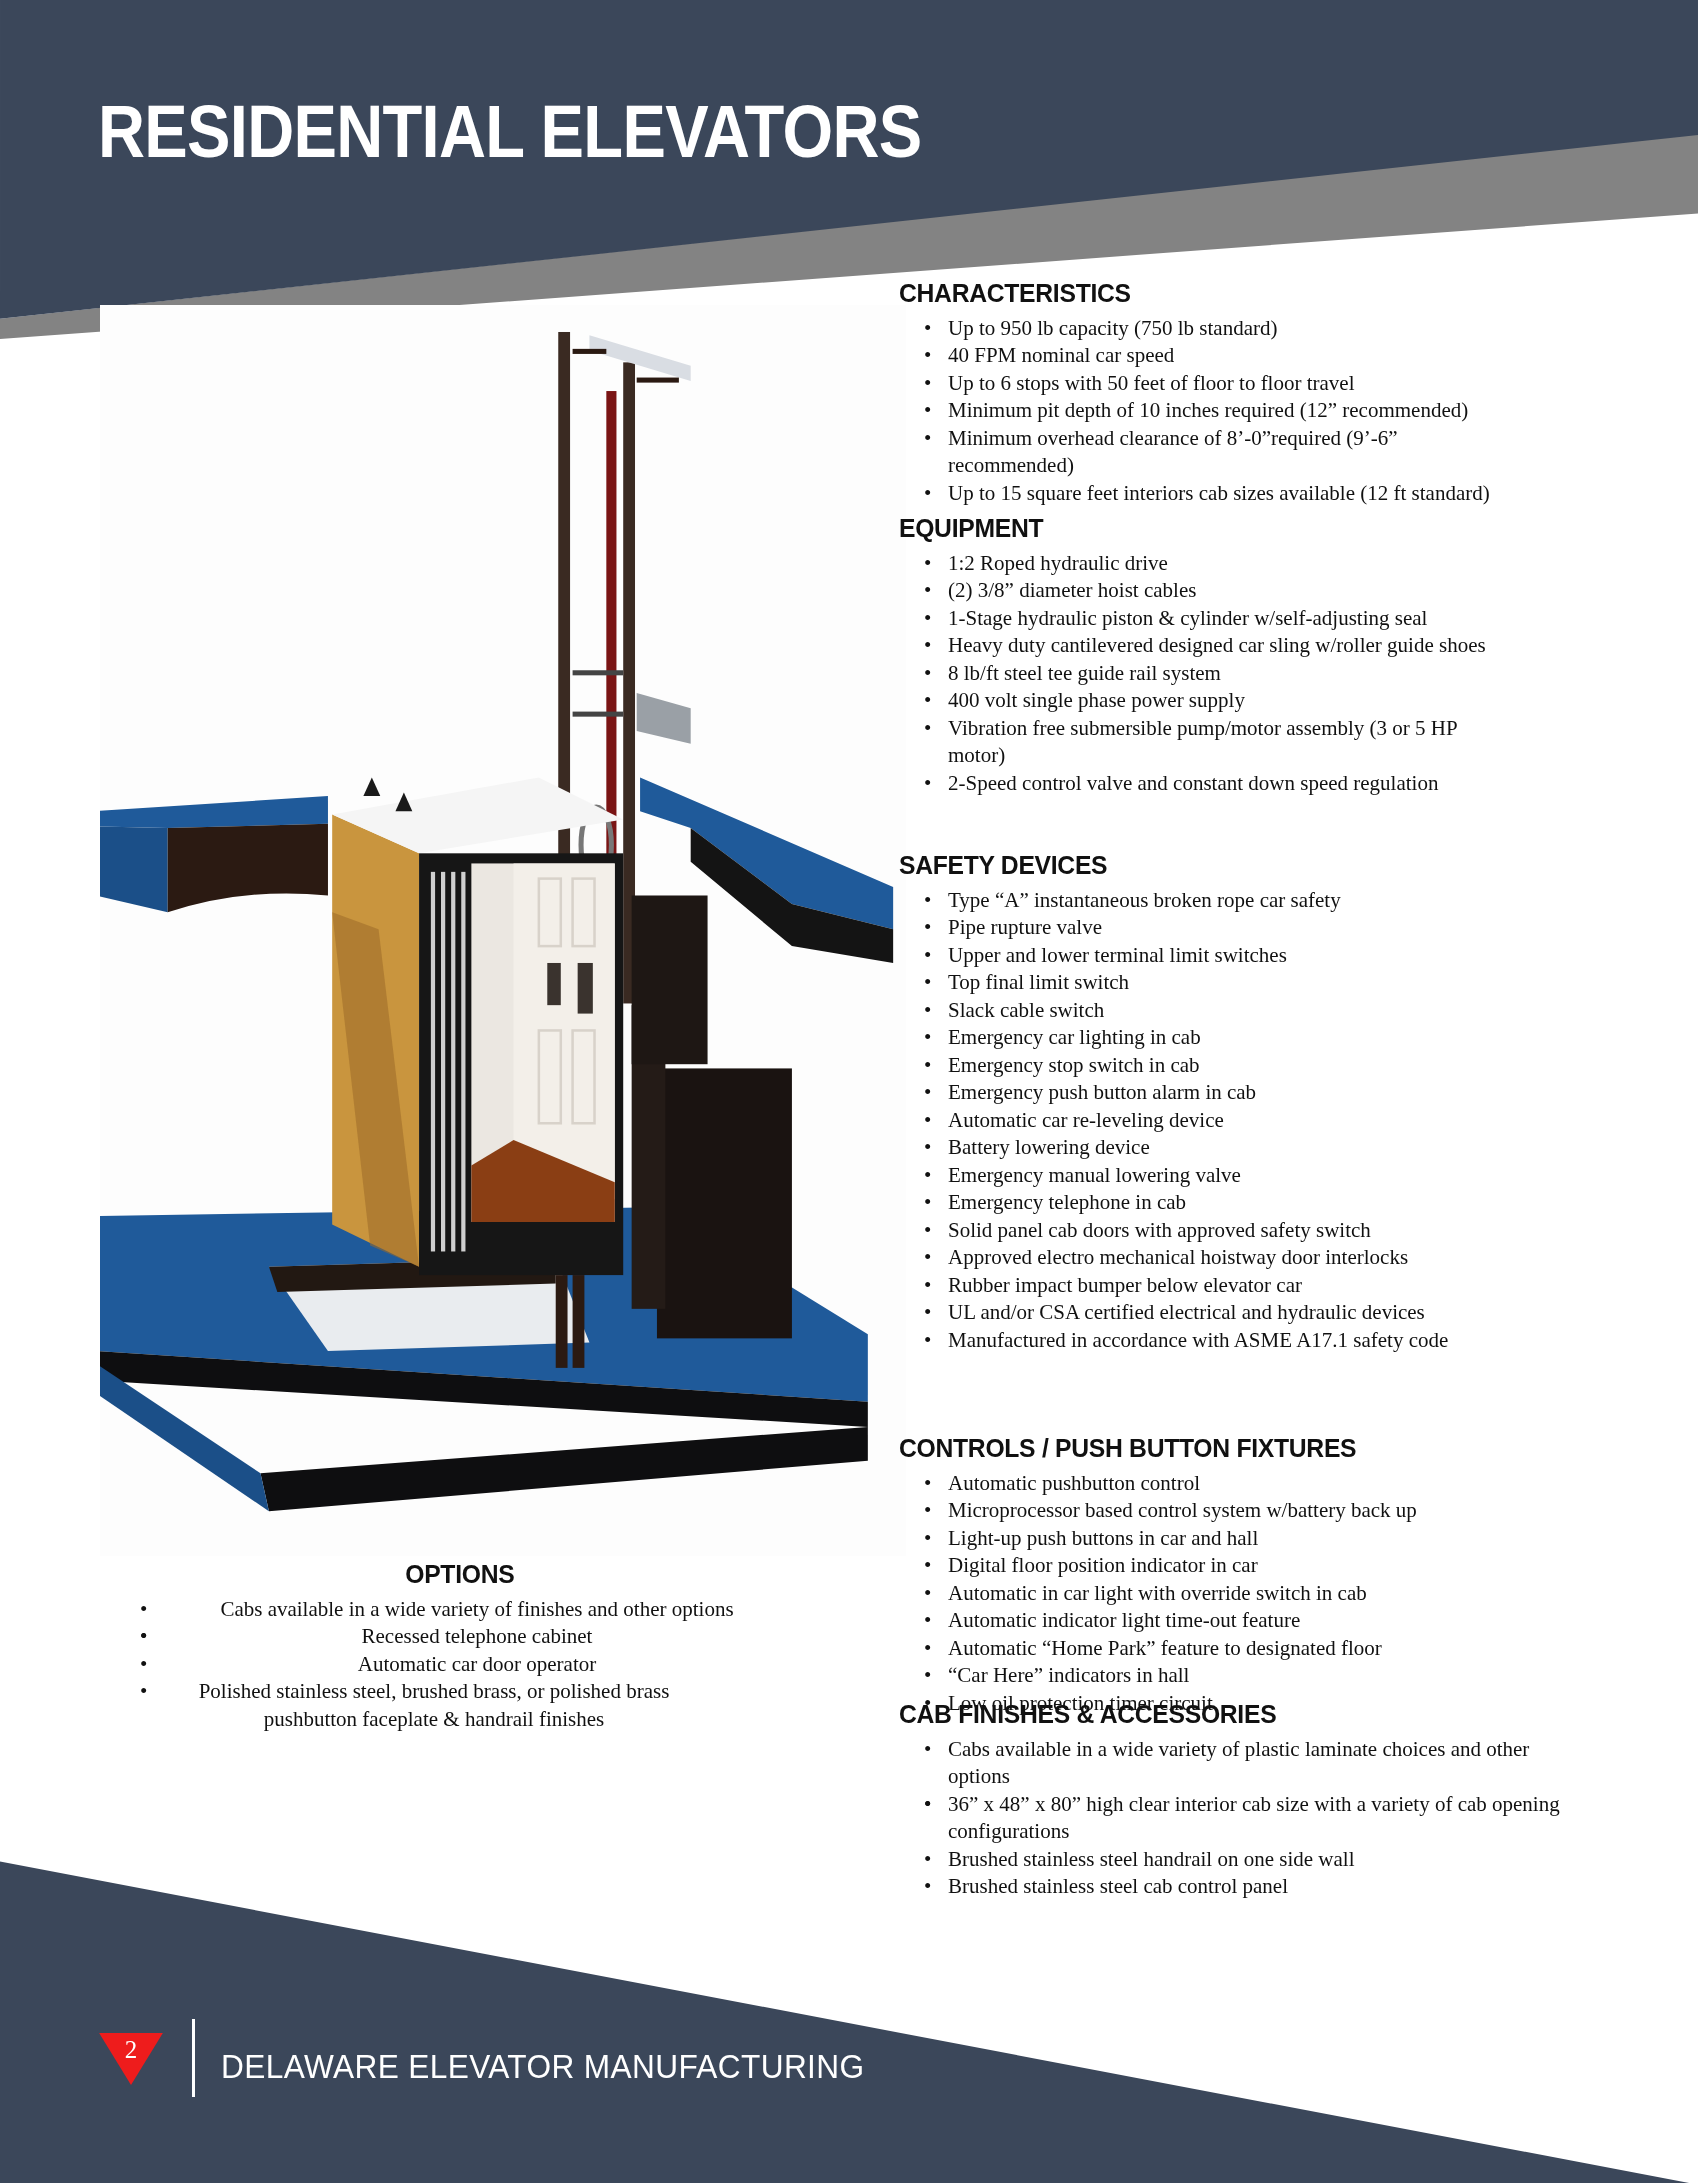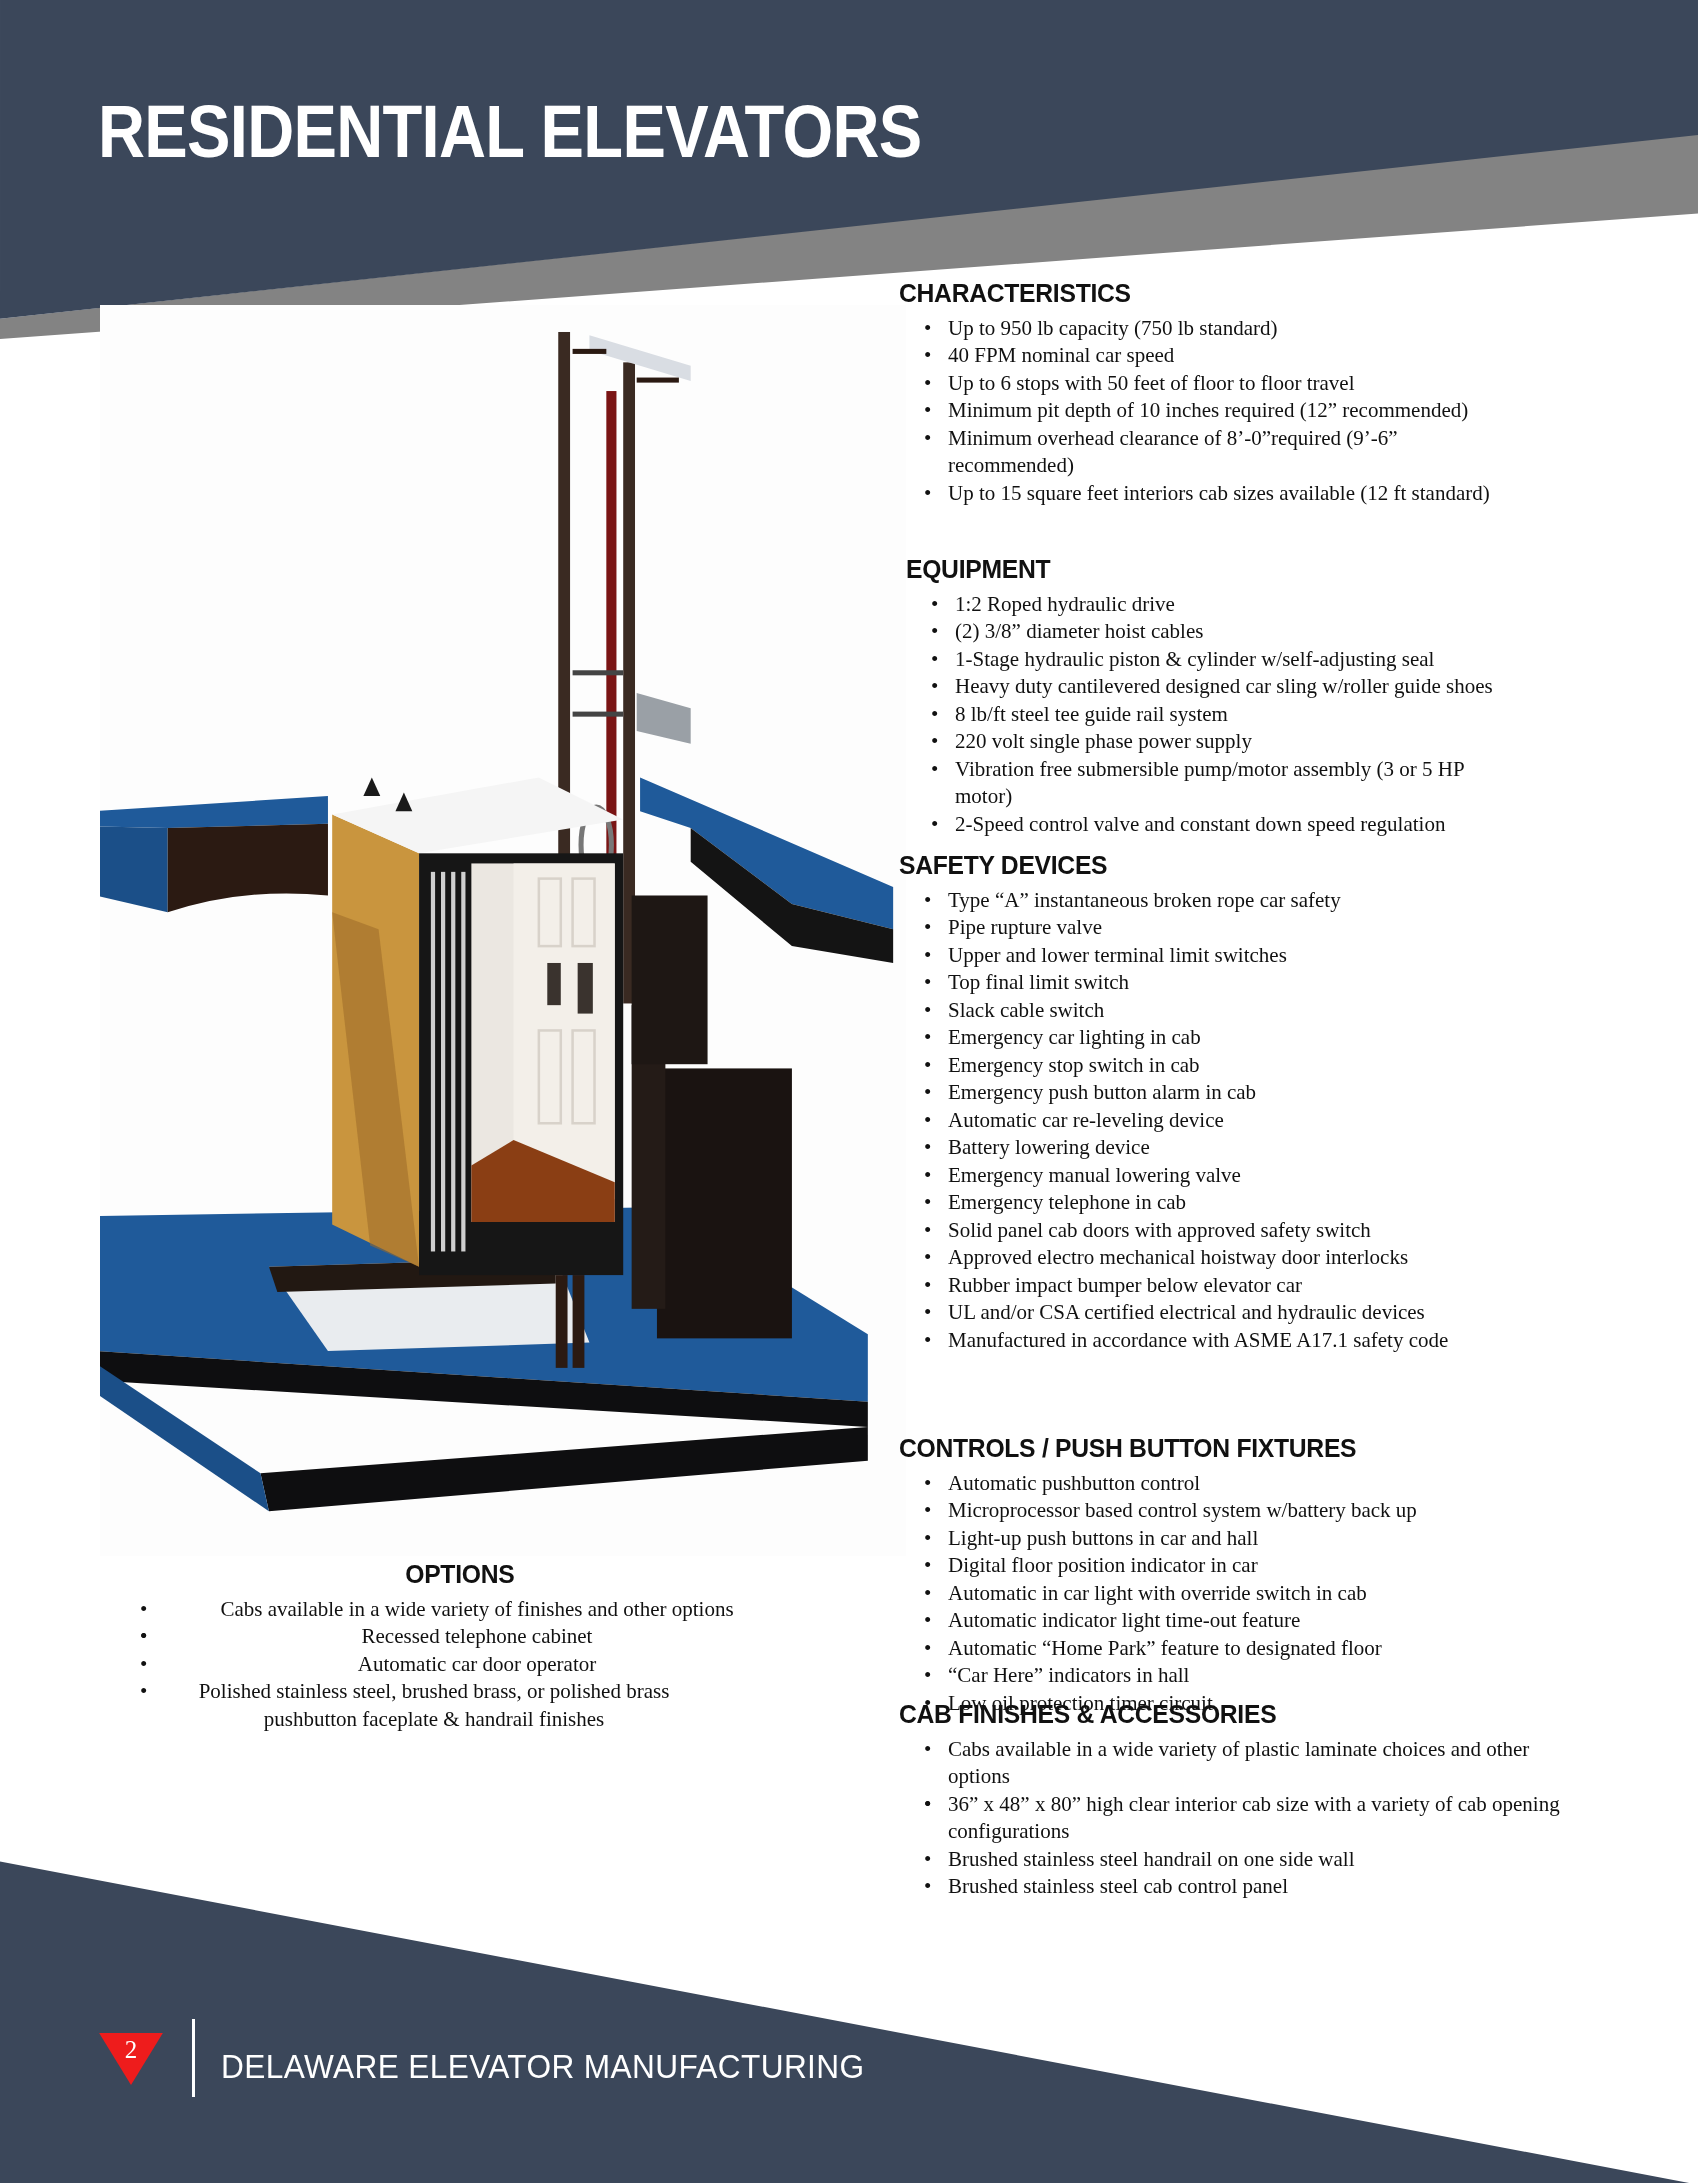--- a/index.html
+++ b/index.html
@@ -44,21 +44,21 @@
     font-size: 21px; line-height: 27.5px;
     color: #111;
   }
   .section li .bullet {
     position: absolute; left: 25px; top: 0; font-size: 21px;
   }
   .right-col { left: 899px; width: 742px; }
   .left-col  { left: 115px; width: 726px; text-align: center; }
 
   .sec-characteristics { top: 278px; }
-  .sec-equipment       { top: 554px; margin-left: 7px; }
+  .sec-equipment       { top: 513px; }
   .sec-safety          { top: 850px; }
   .sec-controls        { top: 1433px; }
   .sec-cab             { top: 1699px; }
   .sec-options         { top: 1559px; }
 
   .footer-badge {
     position: absolute; left: 99px; top: 2033px; width: 64px; height: 52px; z-index: 4;
   }
   .footer-badge svg { position: absolute; left: 0; top: 0; }
   .page-number {
@@ -164,21 +164,21 @@
 </section>
 
 <section class="section right-col sec-equipment">
   <h2>EQUIPMENT</h2>
   <ul>
     <li><span class="bullet">•</span><span>1:2 Roped hydraulic drive</span></li>
     <li><span class="bullet">•</span><span>(2) 3/8” diameter hoist cables</span></li>
     <li><span class="bullet">•</span><span>1-Stage hydraulic piston &amp; cylinder w/self-adjusting seal</span></li>
     <li><span class="bullet">•</span><span>Heavy duty cantilevered designed car sling w/roller guide shoes</span></li>
     <li><span class="bullet">•</span><span>8 lb/ft steel tee guide rail system</span></li>
-    <li><span class="bullet">•</span><span>220 volt single phase power supply</span></li>
+    <li><span class="bullet">•</span><span>400 volt single phase power supply</span></li>
     <li style="width:540px"><span class="bullet">•</span><span>Vibration free submersible pump/motor assembly (3 or 5 HP motor)</span></li>
     <li><span class="bullet">•</span><span>2-Speed control valve and constant down speed regulation</span></li>
   </ul>
 </section>
 
 <section class="section right-col sec-safety">
   <h2>SAFETY DEVICES</h2>
   <ul>
     <li><span class="bullet">•</span><span>Type “A” instantaneous broken rope car safety</span></li>
     <li><span class="bullet">•</span><span>Pipe rupture valve</span></li>

